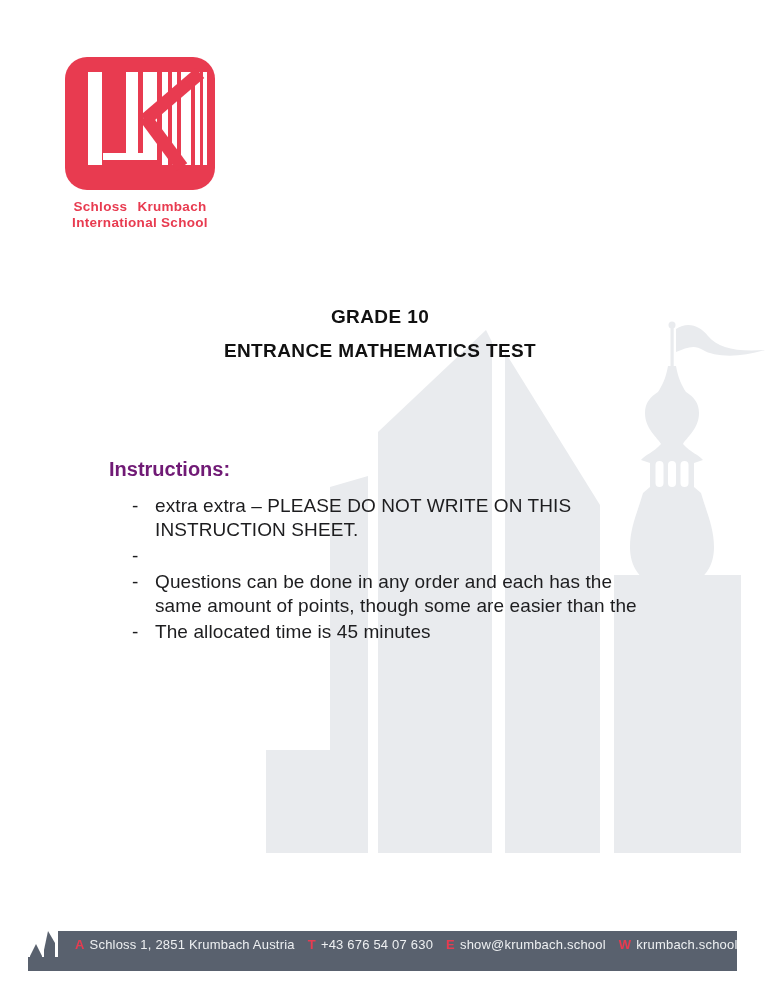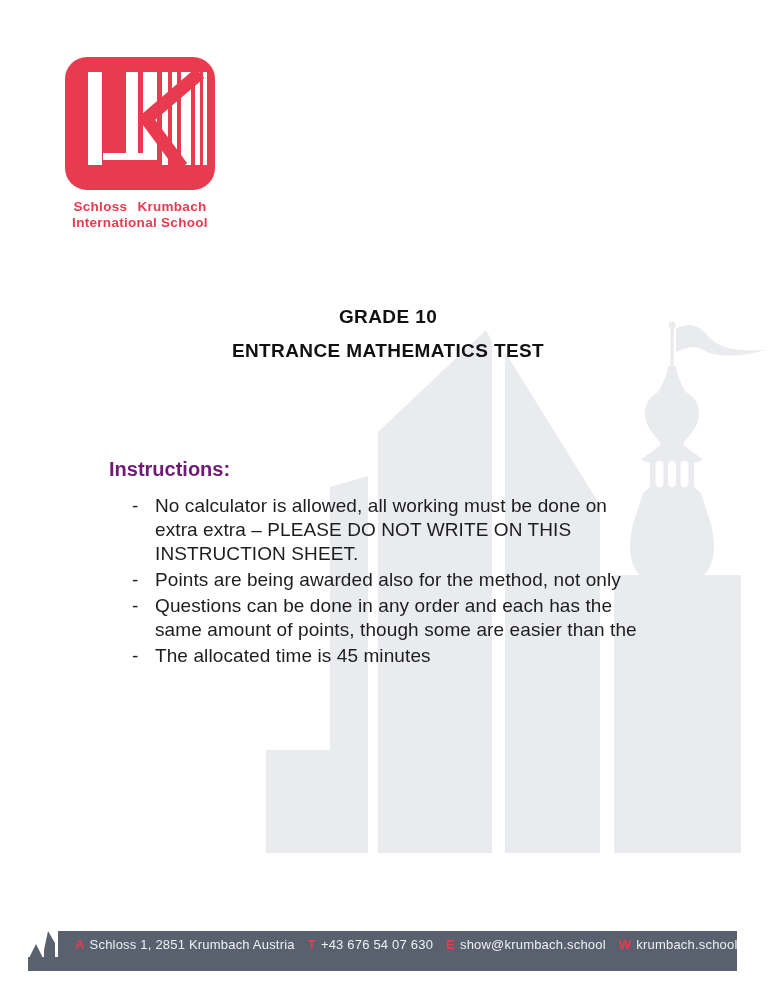--- a/index.html
+++ b/index.html
@@ -21,21 +21,21 @@
   .wm-window{fill:#ffffff;}
   
   #logo{left:65px;top:57px;z-index:2;}
   .brand{
     left:65px;top:199px;width:150px;text-align:center;z-index:2;
     color:var(--red);font-weight:bold;font-size:13.5px;line-height:15.5px;letter-spacing:.3px;
   }
   .brand .l1{word-spacing:6px;text-align:center;}
   
   .title-line{
-    left:12px;width:752px;text-align:center;z-index:2;
+    left:4px;width:752px;text-align:center;z-index:2;
     font-weight:bold;font-size:19px;letter-spacing:.4px;color:#111;
   }
   #title1{top:306px;}
   #title2{top:340px;}
   
   #instr-heading{
     left:109px;top:457px;z-index:2;font-weight:bold;font-size:20px;line-height:24px;color:#701a75;
   }
   #instr-list{left:132px;top:494px;width:580px;z-index:2;}
   .instr-item{display:flex;margin-bottom:2px;}
@@ -110,29 +110,27 @@
   </div>
 
   <div id="title1" class="abs title-line">GRADE 10</div>
   <div id="title2" class="abs title-line">ENTRANCE MATHEMATICS TEST</div>
 
   <div id="instr-heading" class="abs">Instructions:</div>
   <div id="instr-list" class="abs">
       <div class="instr-item">
         <span class="instr-dash">-</span>
         <div class="instr-lines">
-          <div>No calculator is allowed, all working must be done on</div>
           <div>extra extra – PLEASE DO NOT WRITE ON THIS</div>
           <div>INSTRUCTION SHEET.</div>
         </div>
       </div>
       <div class="instr-item">
         <span class="instr-dash">-</span>
         <div class="instr-lines">
-          <div>Points are being awarded also for the method, not only</div>
         </div>
       </div>
       <div class="instr-item">
         <span class="instr-dash">-</span>
         <div class="instr-lines">
           <div>Questions can be done in any order and each has the</div>
           <div>same amount of points, though some are easier than the</div>
         </div>
       </div>
       <div class="instr-item">

